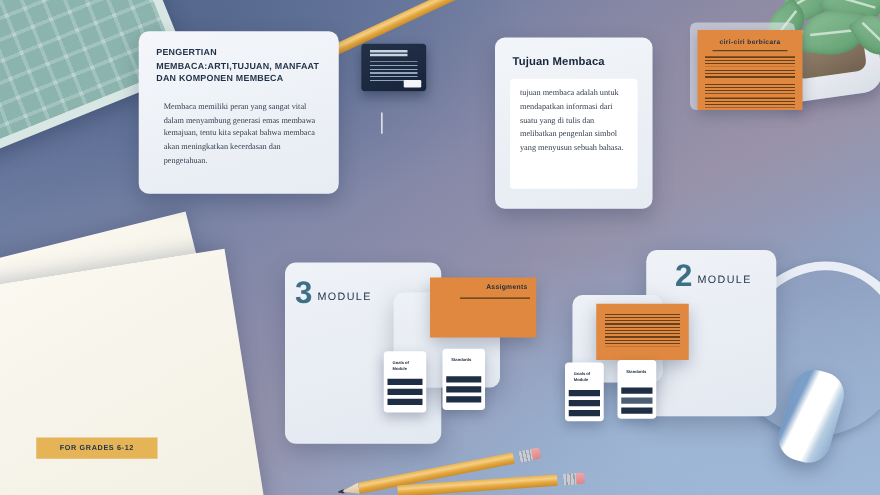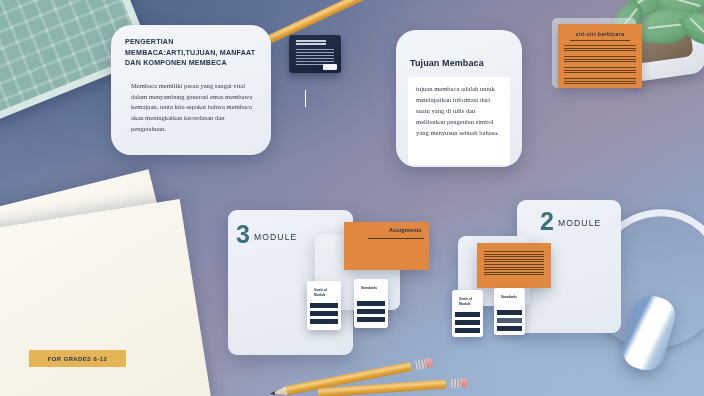--- a/index.html
+++ b/index.html
@@ -127,21 +127,21 @@
   .sheet {
     position: absolute;
     background: linear-gradient(160deg,#fbf9f1,#f1eee2);
     box-shadow: 0 -2px 16px rgba(40,55,85,0.28);
   }
   .sheet-back { left: -70px; top: 196px; width: 250px; height: 230px; transform: rotate(-14deg); }
   .sheet-front{ left: -62px; top: 218px; width: 262px; height: 240px; transform: rotate(-9deg); }
   
   .card {
     position: absolute;
-    border-radius: 20px;
+    border-radius: 8px;
     box-shadow: 0 6px 16px rgba(35,50,80,0.28);
   }
   .card-pengertian {
     left: 111px; top: 25px; width: 160px; height: 130px;
     background: linear-gradient(165deg,#f4f6fa,#e7ecf3);
     padding: 12px 14px;
     box-sizing: border-box;
   }
   .card-title {
     color: #1e3048;
@@ -159,21 +159,21 @@
     margin: 0;
     padding-left: 6px;
   }
   .card-tujuan {
     left: 396px; top: 30px; width: 126px; height: 137px;
     background: linear-gradient(165deg,#f2f5f9,#e6ebf2);
     padding: 12px 12px 10px 12px;
     box-sizing: border-box;
   }
   .tujuan-title {
-    color: #17263a; font-weight: bold; font-size: 9px; margin: 16px 0 9px 2px;
+    color: #17263a; font-weight: bold; font-size: 9px; margin: 2px 0 9px 2px;
     letter-spacing: .1px;
   }
   .tujuan-inner {
     background: #ffffff;
     border-radius: 3px;
     padding: 7px 7px 7px 8px;
     height: 88px;
     box-sizing: border-box;
   }
   .tujuan-body {

